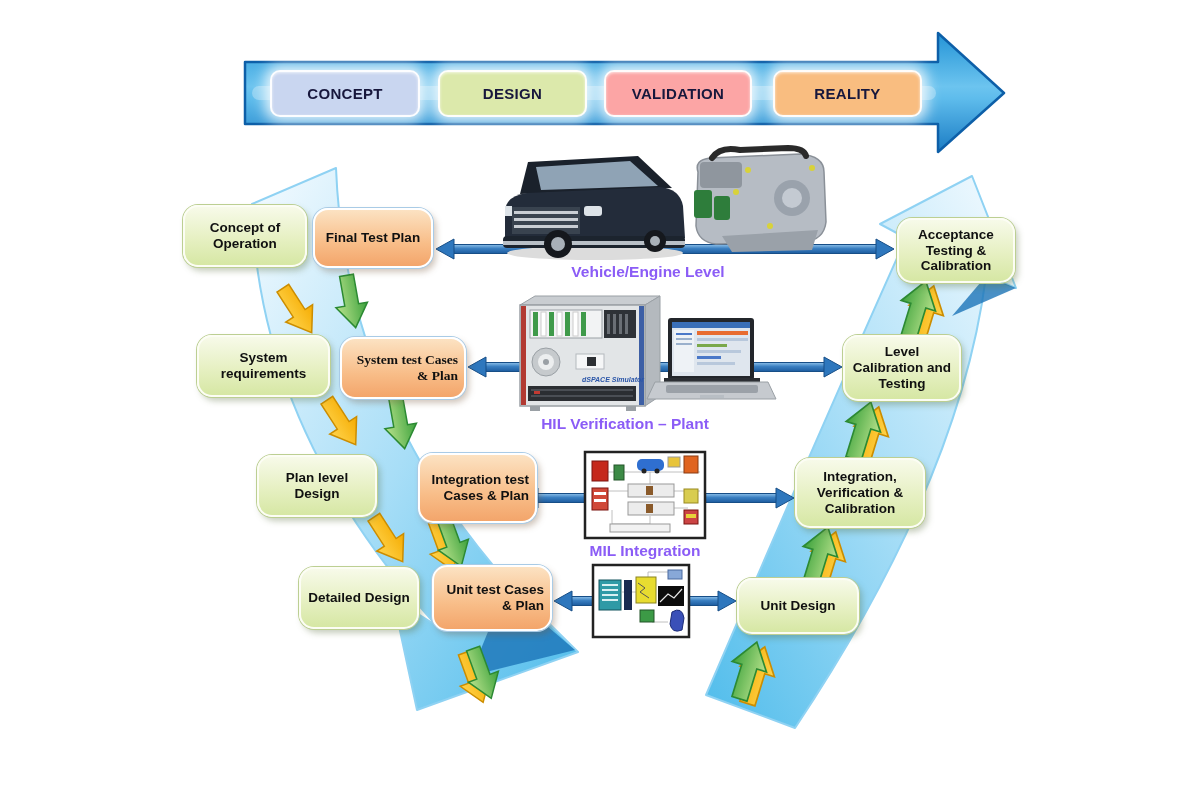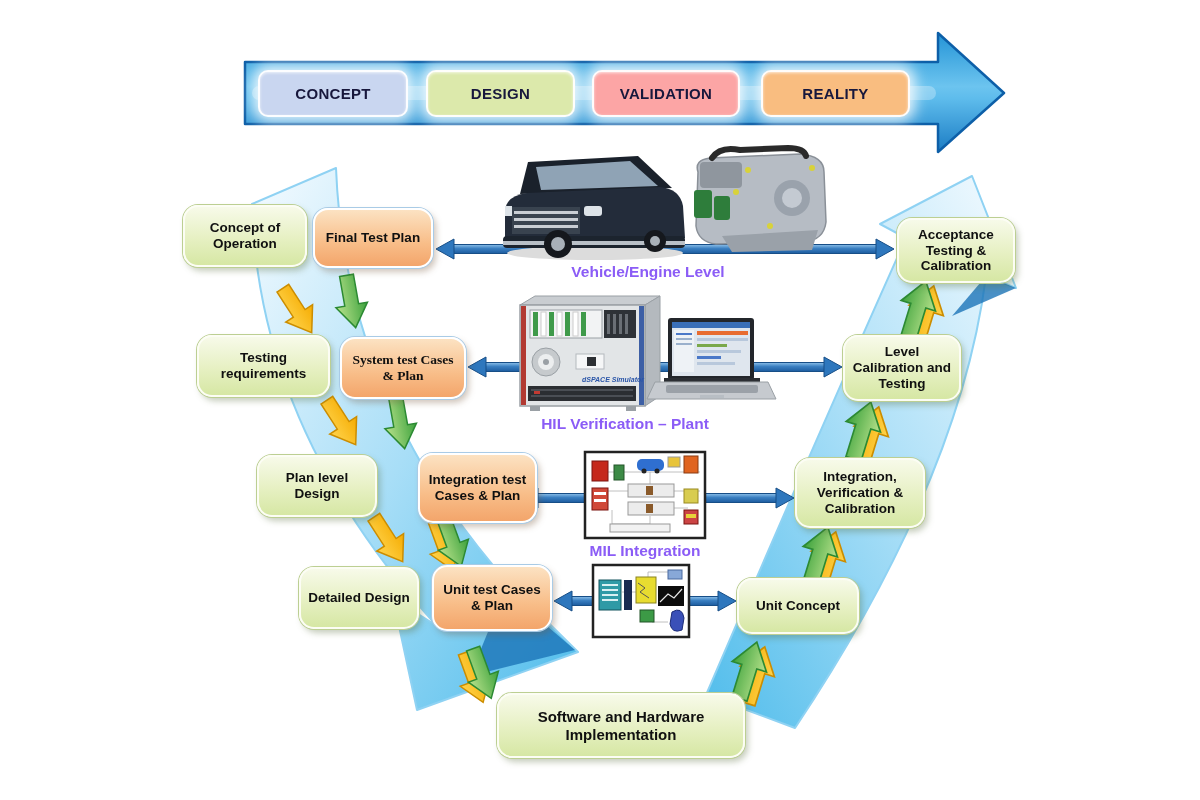--- a/index.html
+++ b/index.html
@@ -7,25 +7,25 @@
           font-family:"Liberation Sans",sans-serif;}
   svg.layer{position:absolute;left:0;top:0;}
   .box{position:absolute;display:flex;align-items:center;justify-content:center;
        text-align:center;font-weight:bold;color:#101010;border-radius:15px;
        line-height:1.18;font-size:13.5px;padding:4px 6px;box-sizing:border-box;}
   .green-box{background:linear-gradient(180deg,#f7fae9 0%,#e6f0c2 55%,#d6e7a4 100%);
        border:2px solid #fcfdf4;
        box-shadow:0 0 0 1px #bccf92, 3px 4px 6px rgba(90,110,60,.35);}
   .orange-box{background:linear-gradient(180deg,#fce2c2 0%,#f8bd88 60%,#f3a56b 100%);
        border:2px solid #ffffff;
-       box-shadow:0 0 0 1px #a9cbe6, 3px 4px 6px rgba(120,90,60,.35);}
+       box-shadow:0 0 0 1px #a9cbe6, 3px 4px 6px rgba(120,90,60,.35);text-align:right;}
   .stage{position:absolute;display:flex;align-items:center;justify-content:center;
        font-weight:bold;font-size:15px;letter-spacing:.3px;color:#17173c;
        border:2px solid rgba(255,255,255,.95);border-radius:10px;
-       box-shadow:0 0 14px 5px rgba(255,255,255,.85), inset 0 1px 3px rgba(255,255,255,.7);}
+       box-shadow:0 0 14px 5px rgba(255,255,255,.85), inset 0 1px 3px rgba(255,255,255,.7);margin-left:12px;}
   .caption{position:absolute;font-weight:bold;color:#8b5cf6;text-align:center;
        font-size:15.5px;}
 </style>
 </head>
 <body>
 
 <div class="canvas">
 
 <svg class="layer" width="1200" height="800" viewBox="0 0 1200 800">
   <defs>
@@ -264,33 +264,32 @@
     <use href="#arrowShape" fill="url(#gradGreenA)" stroke="#2c8a33" stroke-width="1.5"></use>
   </g>
 </svg>
 
 <div class="stage" style="left: 258px; top: 70px; width: 146px; height: 43px; background: rgb(201, 214, 240);">CONCEPT</div>
 <div class="stage" style="left: 426px; top: 70px; width: 145px; height: 43px; background: rgb(220, 233, 171);">DESIGN</div>
 <div class="stage" style="left: 592px; top: 70px; width: 144px; height: 43px; background: #fca5a5;">VALIDATION</div>
 <div class="stage" style="left: 761px; top: 70px; width: 145px; height: 43px; background: rgb(249, 189, 128);">REALITY</div>
 
 <div class="box green-box" style="left:183px;top:205px;width:124px;height:62px;">Concept of Operation</div>
-<div class="box green-box" style="left:197px;top:335px;width:133px;height:62px;">Testing requirements</div>
+<div class="box green-box" style="left:197px;top:335px;width:133px;height:62px;">System requirements</div>
 <div class="box green-box" style="left:257px;top:455px;width:120px;height:62px;">Plan level Design</div>
 <div class="box green-box" style="left:299px;top:567px;width:120px;height:62px;">Detailed Design</div>
 
 <div class="box orange-box" style="left:313px;top:208px;width:120px;height:60px;">Final Test Plan</div>
 <div class="box orange-box" style="left:340px;top:337px;width:126px;height:62px;font-family:Liberation Serif, serif;">System test Cases &amp; Plan</div>
 <div class="box orange-box" style="left:398px;top:453px;width:119px;height:70px;margin-left:20px;">Integration test Cases &amp; Plan</div>
 <div class="box orange-box" style="left:432px;top:565px;width:120px;height:66px;">Unit test Cases &amp; Plan</div>
 
 <div class="box green-box" style="left:897px;top:218px;width:118px;height:65px;">Acceptance Testing &amp; Calibration</div>
 <div class="box green-box" style="left:843px;top:335px;width:118px;height:66px;">Level Calibration and Testing</div>
 <div class="box green-box" style="left:795px;top:458px;width:130px;height:70px;">Integration, Verification &amp; Calibration</div>
-<div class="box green-box" style="left:737px;top:578px;width:122px;height:56px;">Unit Concept</div>
-
-<div class="box green-box" style="left:497px;top:693px;width:248px;height:65px;font-size:15px;">Software and Hardware Implementation</div>
+<div class="box green-box" style="left:737px;top:578px;width:122px;height:56px;">Unit Design</div>
+
 
 <div class="caption" style="left:558px;top:263px;width:180px;">Vehicle/Engine Level</div>
 <div class="caption" style="left:525px;top:415px;width:200px;">HIL Verification – Plant</div>
 <div class="caption" style="left:570px;top:542px;width:150px;">MIL Integration</div>
 
 </div>
 
 </body></html>

